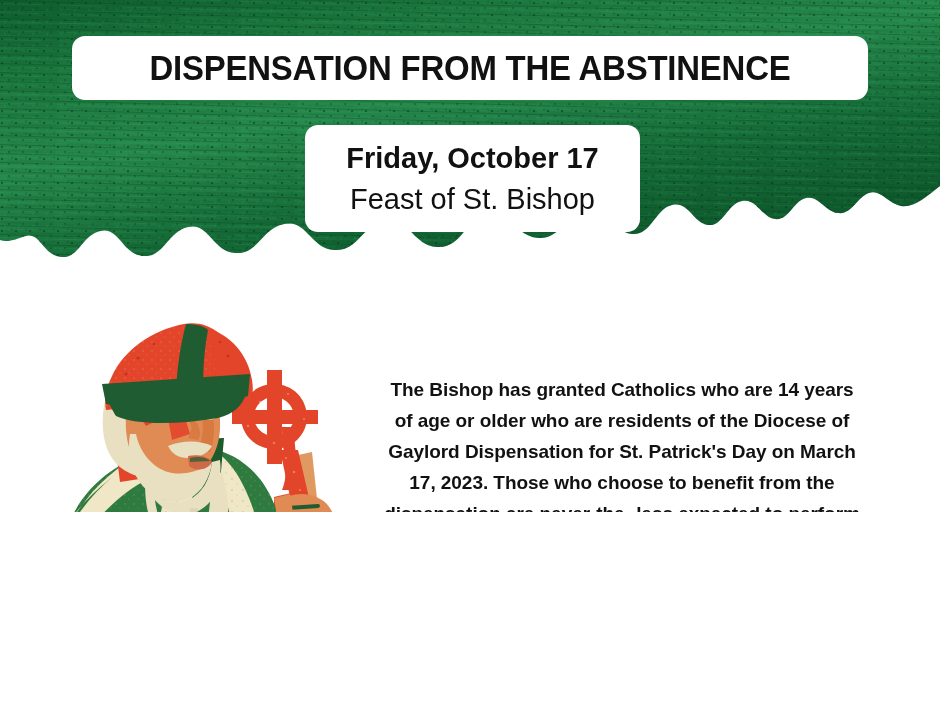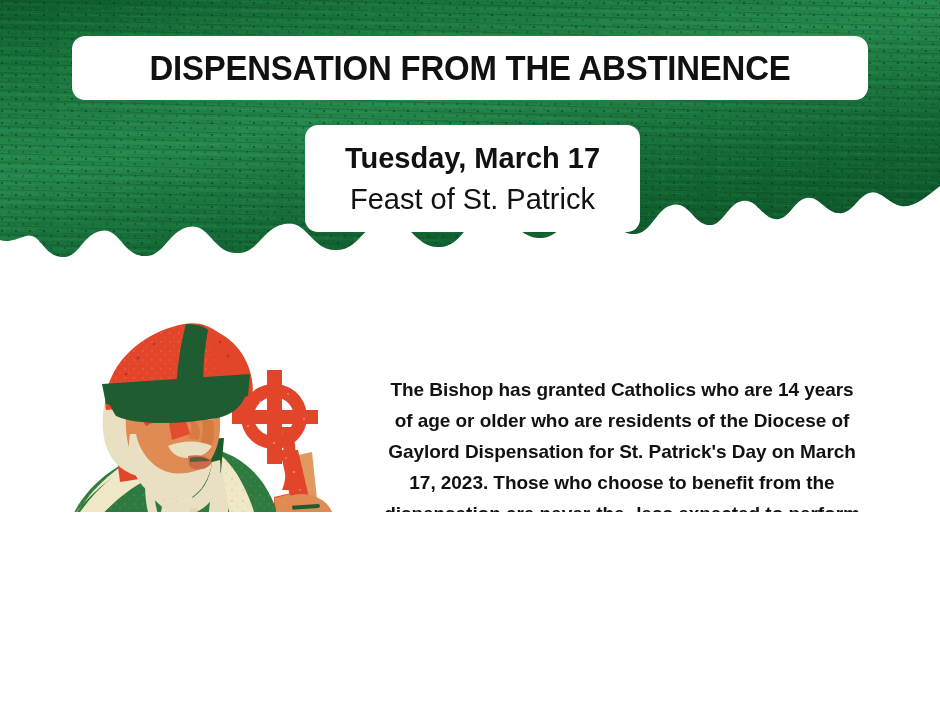--- a/index.html
+++ b/index.html
@@ -154,22 +154,22 @@
         <rect x="0" y="0" width="940" height="300" fill="#0a4f26" opacity=".10"></rect>
       </g>
     </svg>
   </div>
 
   <div class="title-plate">
     <span class="title-text">DISPENSATION FROM THE ABSTINENCE</span>
   </div>
 
   <div class="sub-plate">
-    <span class="sub-line1">Tuesday, March 17</span>
-    <span class="sub-line2">Feast of St. Patrick</span>
+    <span class="sub-line1">Friday, October 17</span>
+    <span class="sub-line2">Feast of St. Bishop</span>
   </div>
 
   <div class="body-copy">The Bishop has granted Catholics who are 14 years of age or older who are residents of the Diocese of Gaylord Dispensation for St. Patrick's Day on March 17, 2023. Those who choose to benefit from the dispensation are never-the- less expected to perform another suitable penance on the day before or the day after St. Patrick's Day.</div>
 
   <div class="saint">
     <svg viewBox="0 0 332 403" xmlns="http://www.w3.org/2000/svg" aria-hidden="true">
       <defs>
         <pattern id="dots" width="9" height="9" patternUnits="userSpaceOnUse">
           <circle cx="2" cy="2" r=".8" fill="#ffffff" opacity=".20"></circle>
           <circle cx="6" cy="6" r=".7" fill="#ffffff" opacity=".14"></circle>

